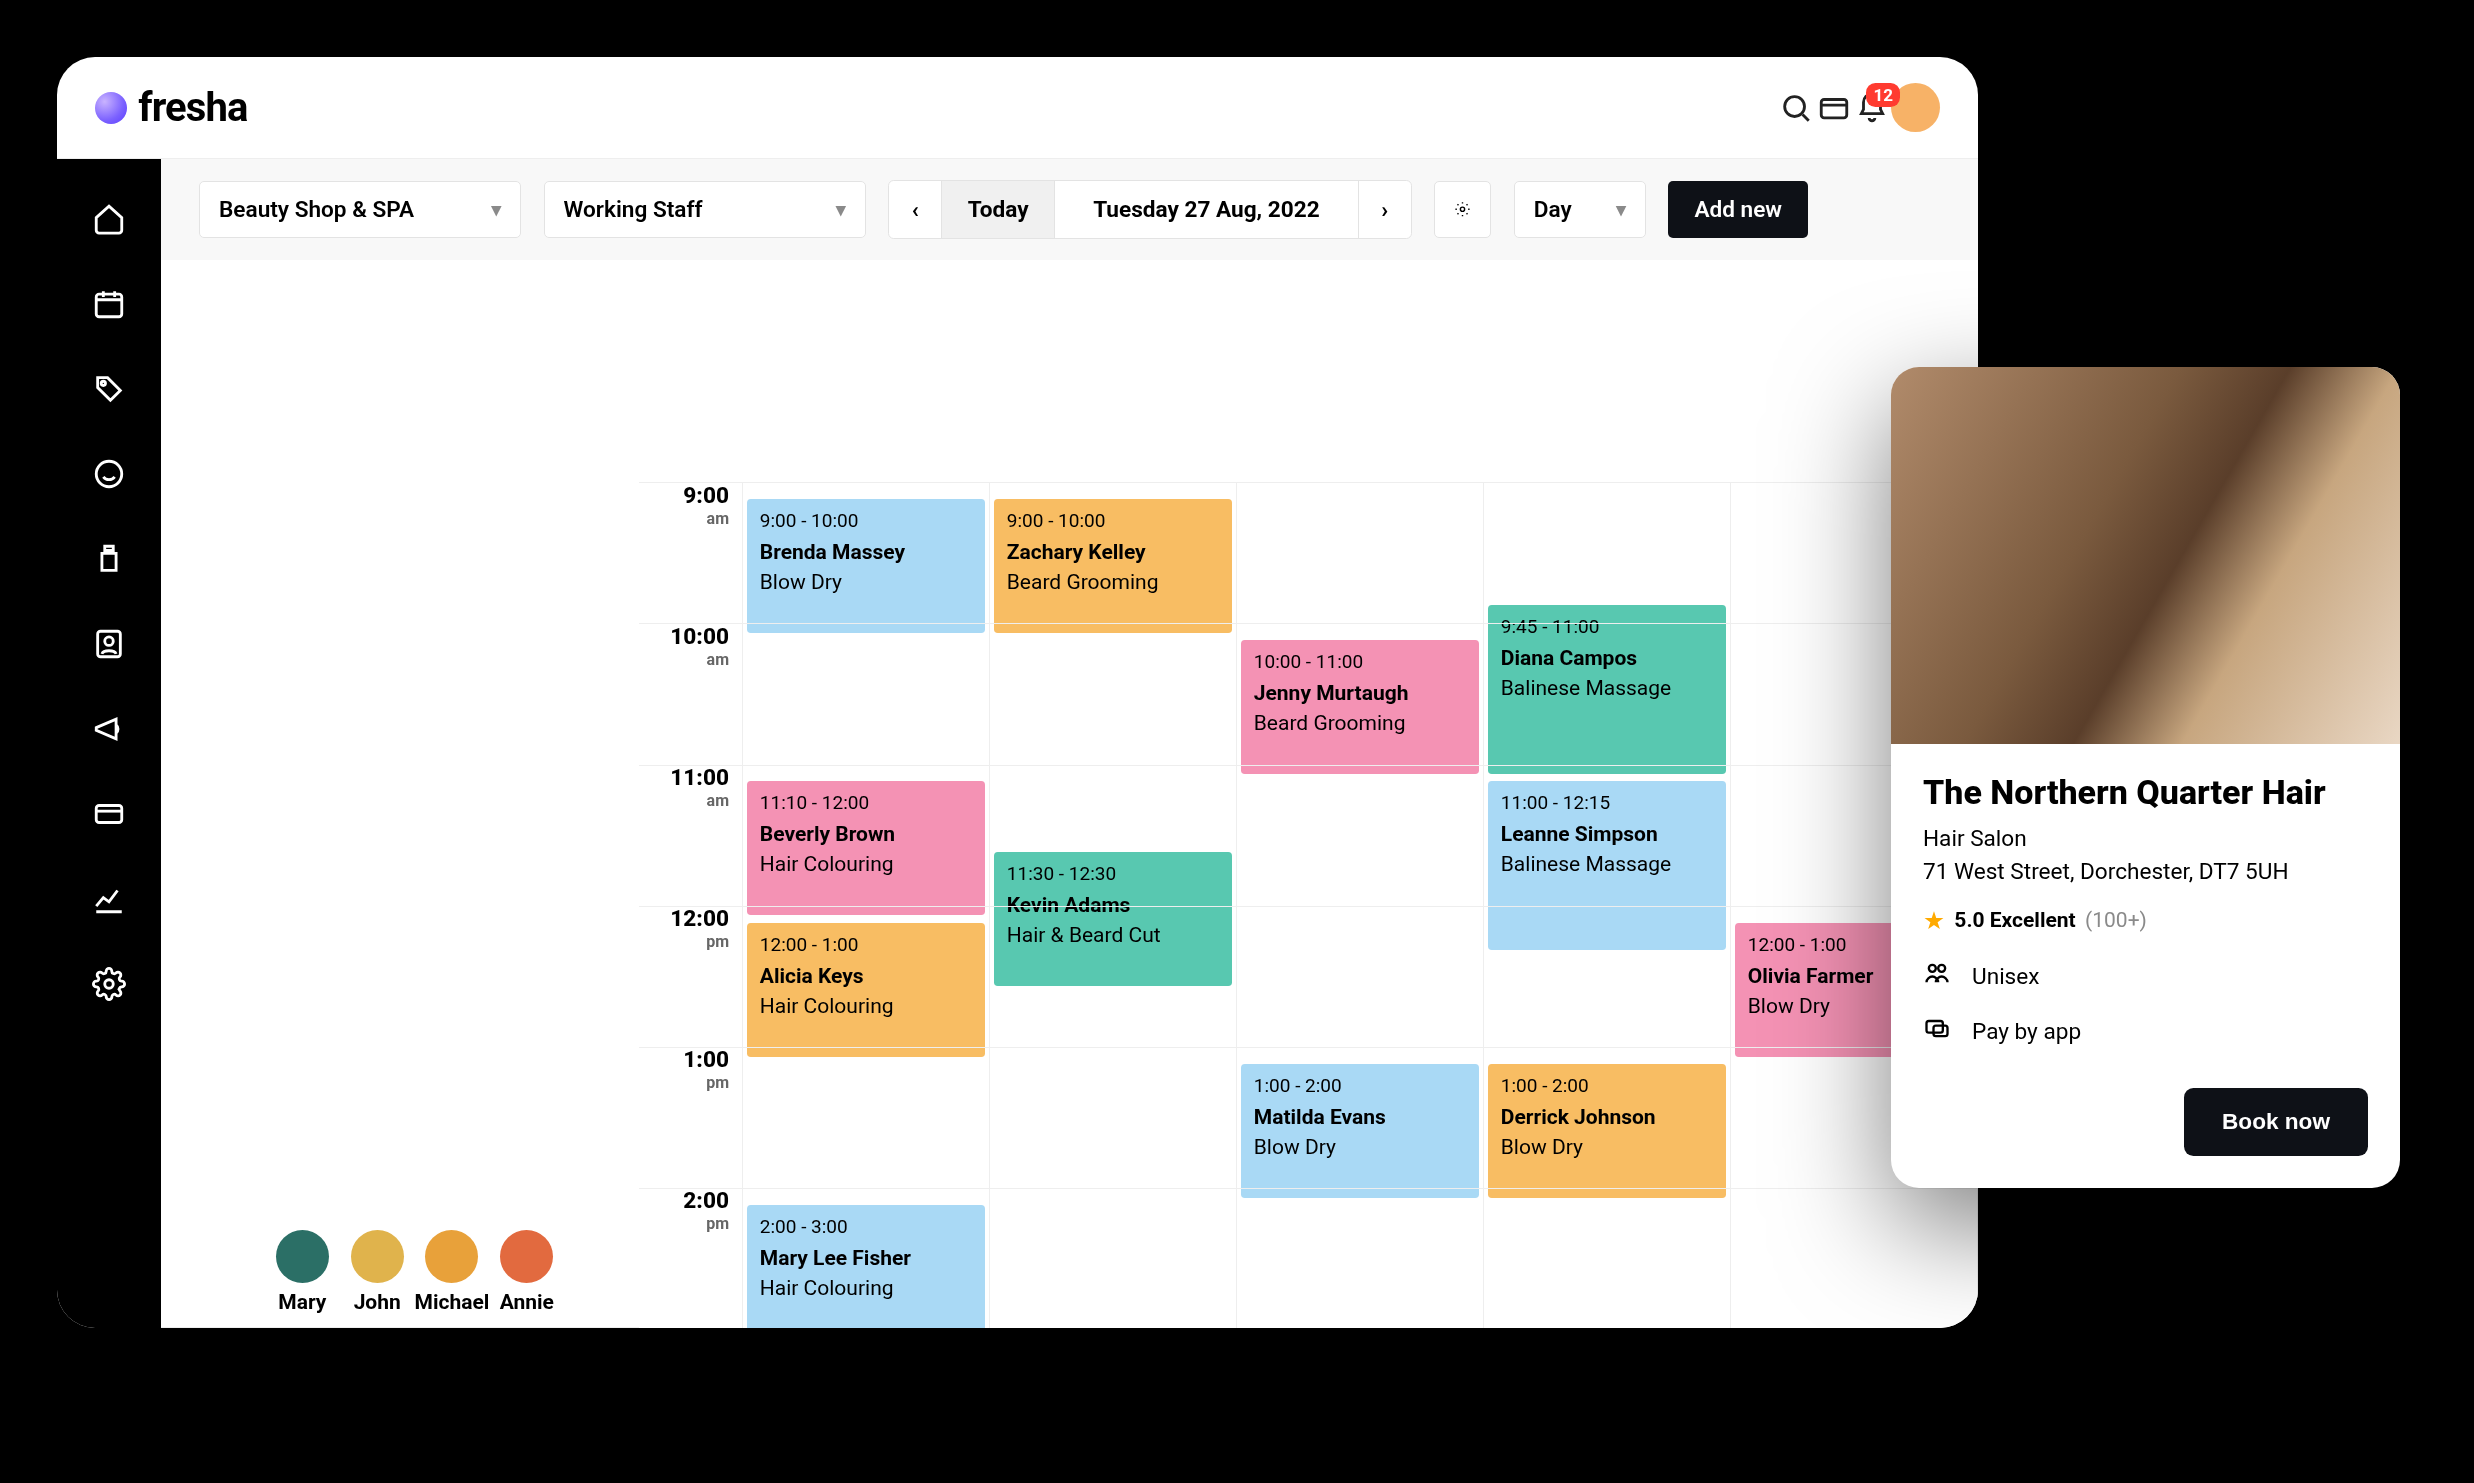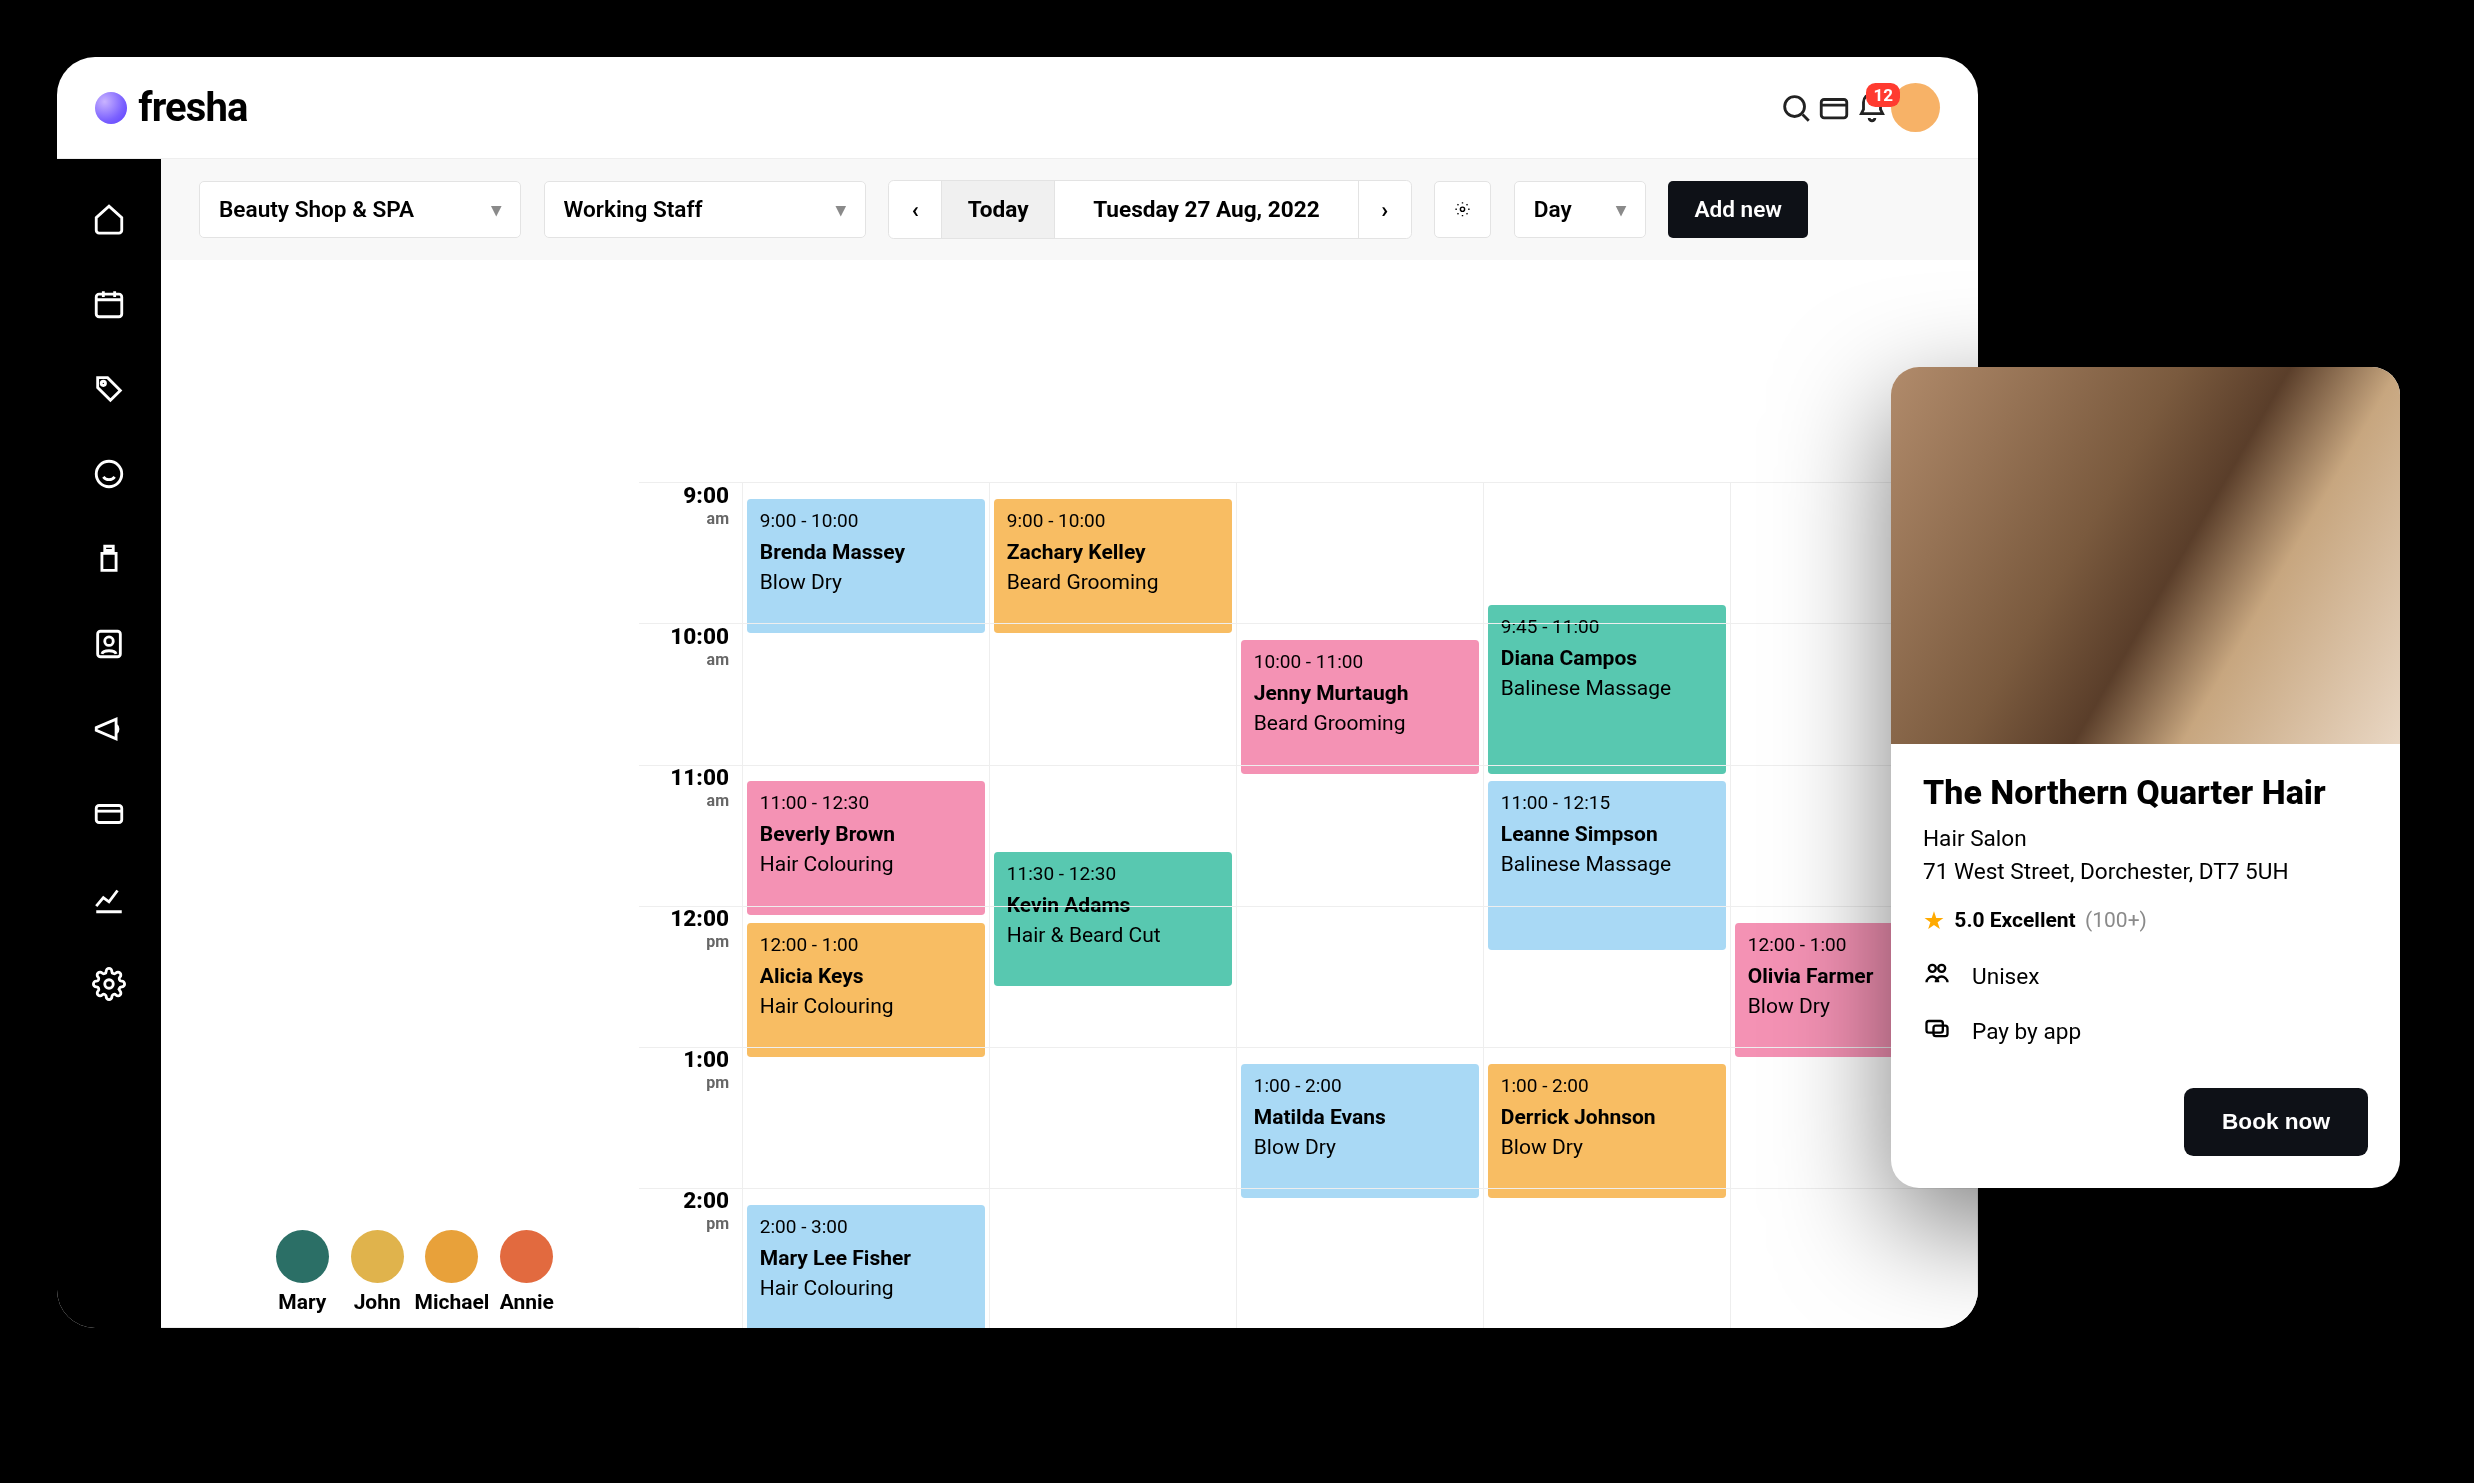--- a/index.html
+++ b/index.html
@@ -294,21 +294,21 @@
               <div class="time-slot-label">1:00<span class="sub">pm</span></div>
               <div class="time-slot-label">2:00<span class="sub">pm</span></div>
             </div>
         <div class="col">
               <div class="event ev-blue" style="top: 17px; height: 134px;">
                 <div class="tm">9:00 - 10:00</div>
                 <div class="nm">Brenda Massey</div>
                 <div class="sv">Blow Dry</div>
               </div>
               <div class="event ev-pink" style="top: 299px; height: 134px;">
-                <div class="tm">11:00 - 12:30</div>
+                <div class="tm">11:10 - 12:00</div>
                 <div class="nm">Beverly Brown</div>
                 <div class="sv">Hair Colouring</div>
               </div>
               <div class="event ev-orange" style="top: 441px; height: 134px;">
                 <div class="tm">12:00 - 1:00</div>
                 <div class="nm">Alicia Keys</div>
                 <div class="sv">Hair Colouring</div>
               </div>
               <div class="event ev-blue" style="top: 723px; height: 134px;">
                 <div class="tm">2:00 - 3:00</div>

